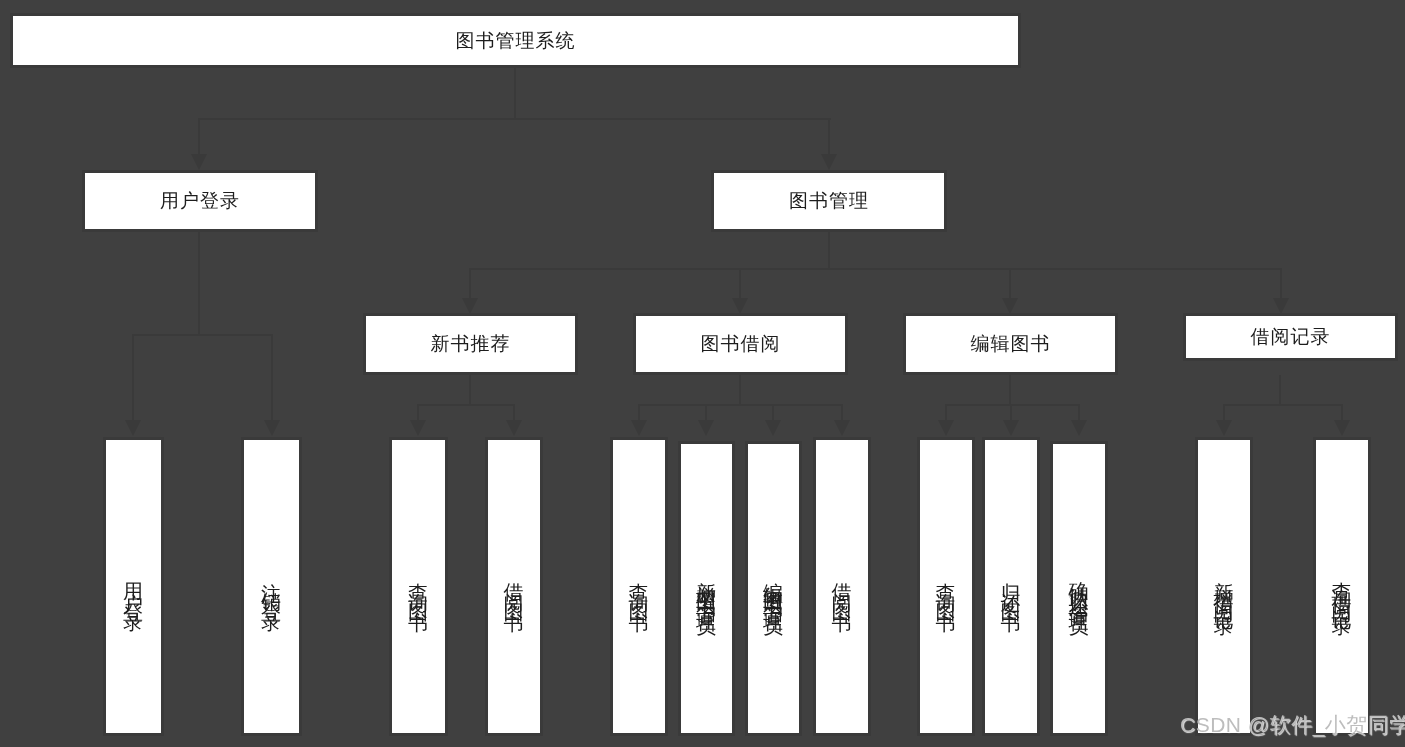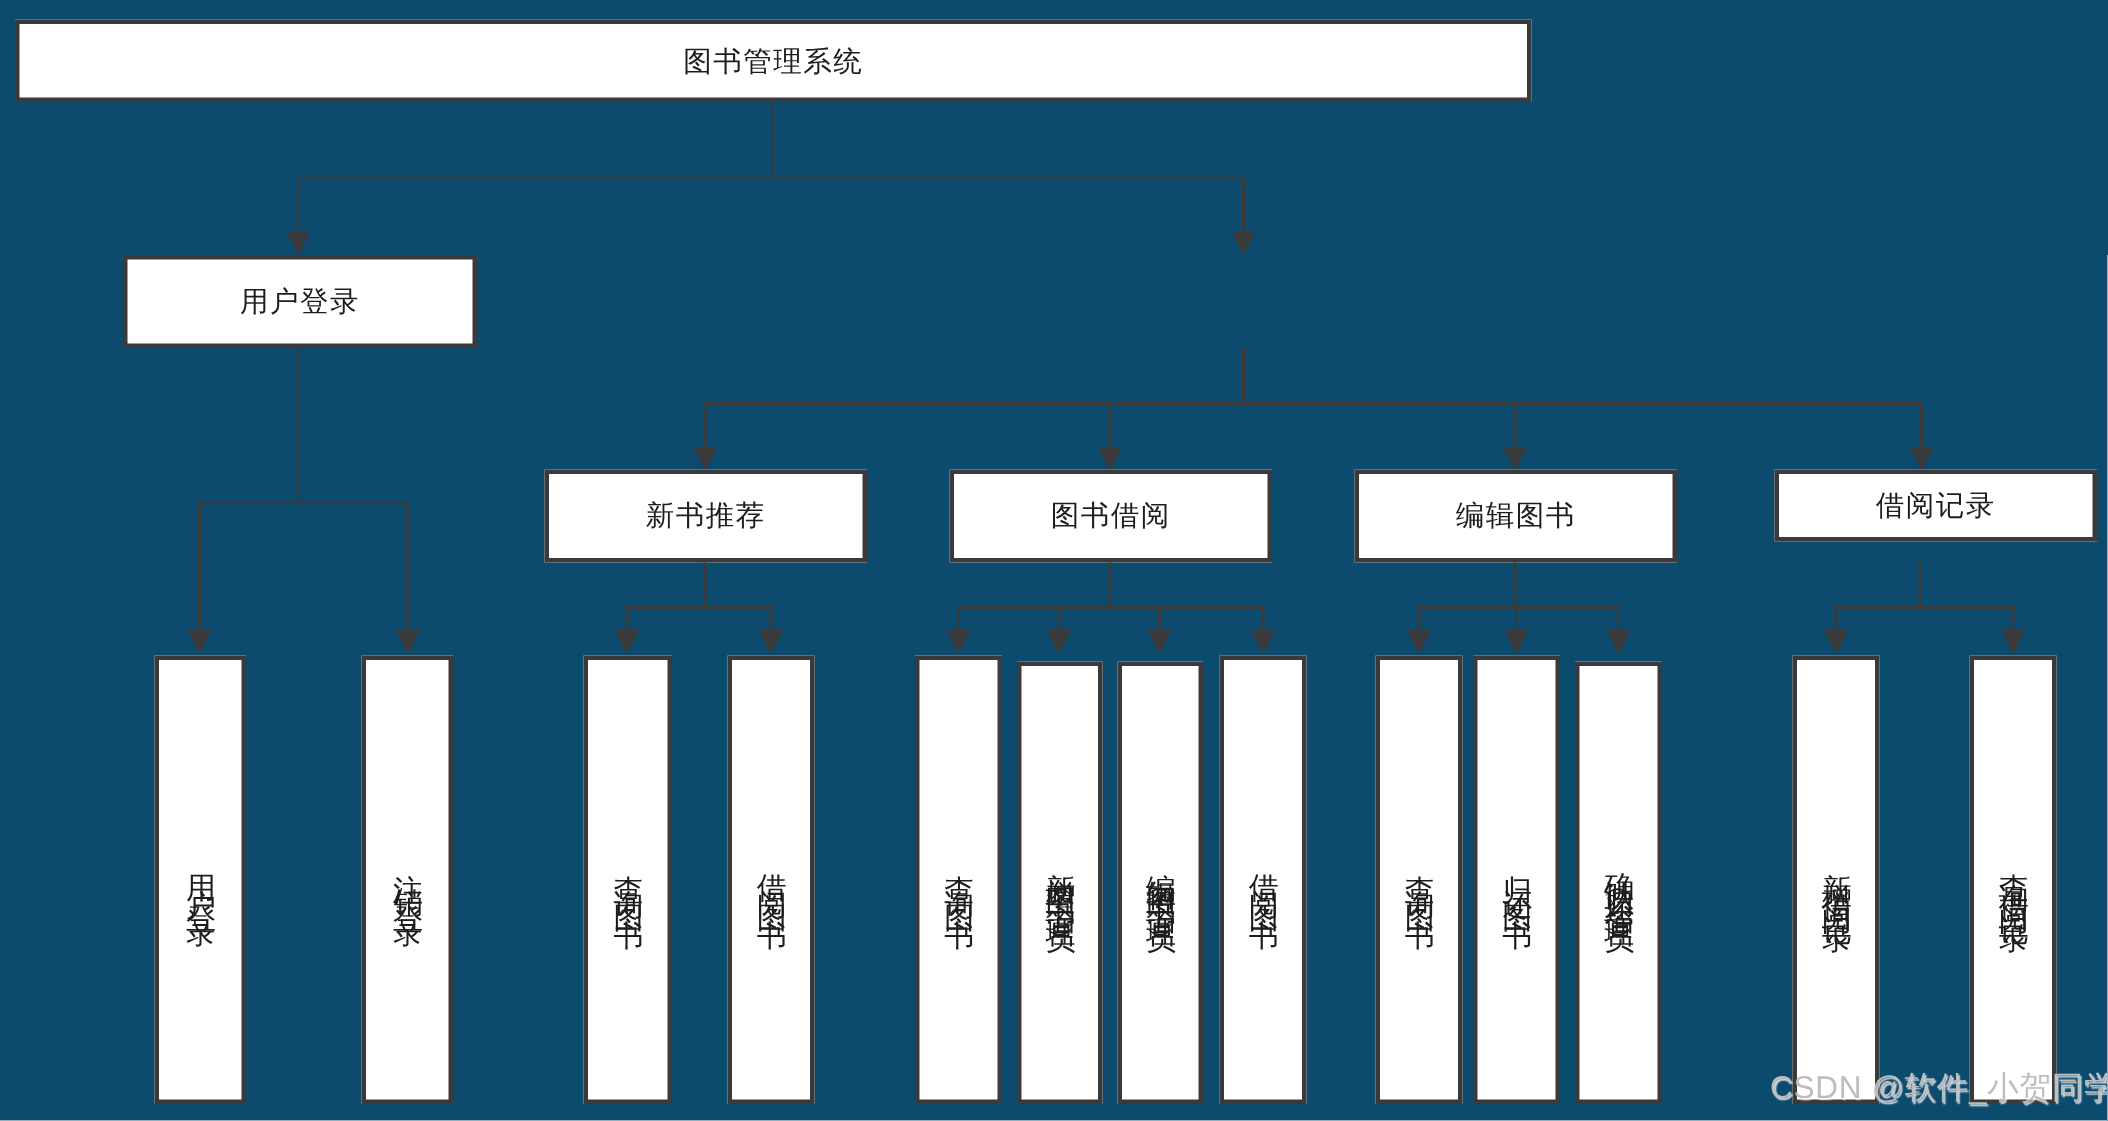--- a/index.html
+++ b/index.html
@@ -5,21 +5,21 @@
   html, body {
     margin: 0;
     padding: 0;
     background: #ffffff;
     font-family: "Liberation Sans", "DejaVu Sans", sans-serif;
   }
   .canvas {
     position: relative;
     width: 1405px;
     height: 747px;
-    background: #0c4a6e;
+    background: #404040;
     overflow: hidden;
   }
   .box {
     position: absolute;
     box-sizing: border-box;
     border: 3px solid #3a3a3a;
     background: #ffffff;
     display: flex;
     align-items: center;
     justify-content: center;
@@ -77,20 +77,23 @@
 
   <div class="vline" style="left:514px; top:68px; height:51px;"></div>
   <div class="hline" style="left:198px; top:118px; width:633px;"></div>
   <div class="vline" style="left:198px; top:118px; height:39px;"></div>
   <div class="arrow" style="left:191px; top:154px;"></div>
   <div class="vline" style="left:828px; top:118px; height:39px;"></div>
   <div class="arrow" style="left:821px; top:154px;"></div>
 
   <div class="box" style="left:82px; top:170px; width:236px; height:62px;">
     <span class="hlabel">用户登录</span>
+  </div>
+  <div class="box" style="left:711px; top:170px; width:236px; height:62px;">
+    <span class="hlabel">图书管理</span>
   </div>
 
   <div class="vline" style="left:198px; top:232px; height:104px;"></div>
   <div class="hline" style="left:132px; top:334px; width:141px;"></div>
   <div class="vline" style="left:132px; top:334px; height:87px;"></div>
   <div class="arrow" style="left:125px; top:420px;"></div>
   <div class="vline" style="left:271px; top:334px; height:87px;"></div>
   <div class="arrow" style="left:264px; top:420px;"></div>
 
   <div class="box" style="left:103px; top:437px; width:61px; height:299px;">

